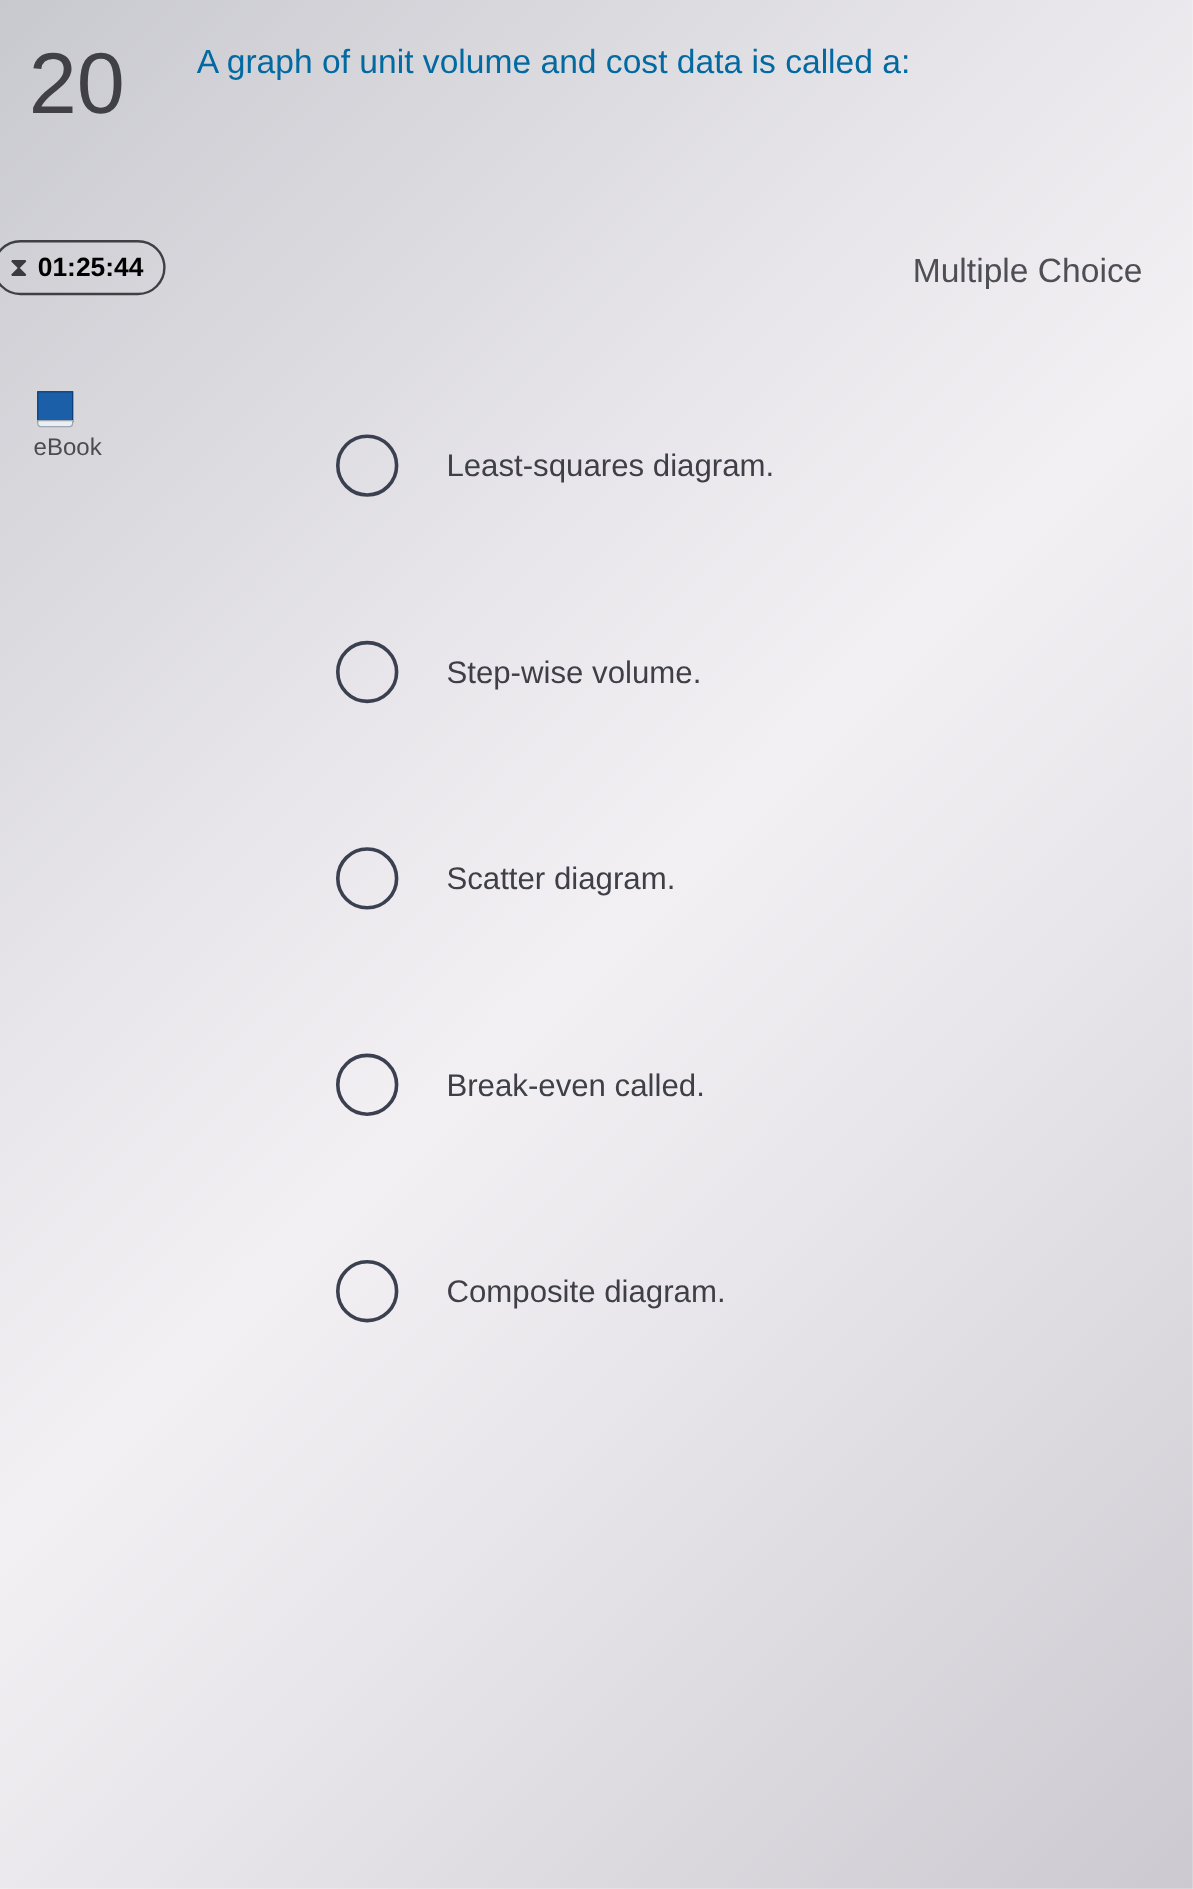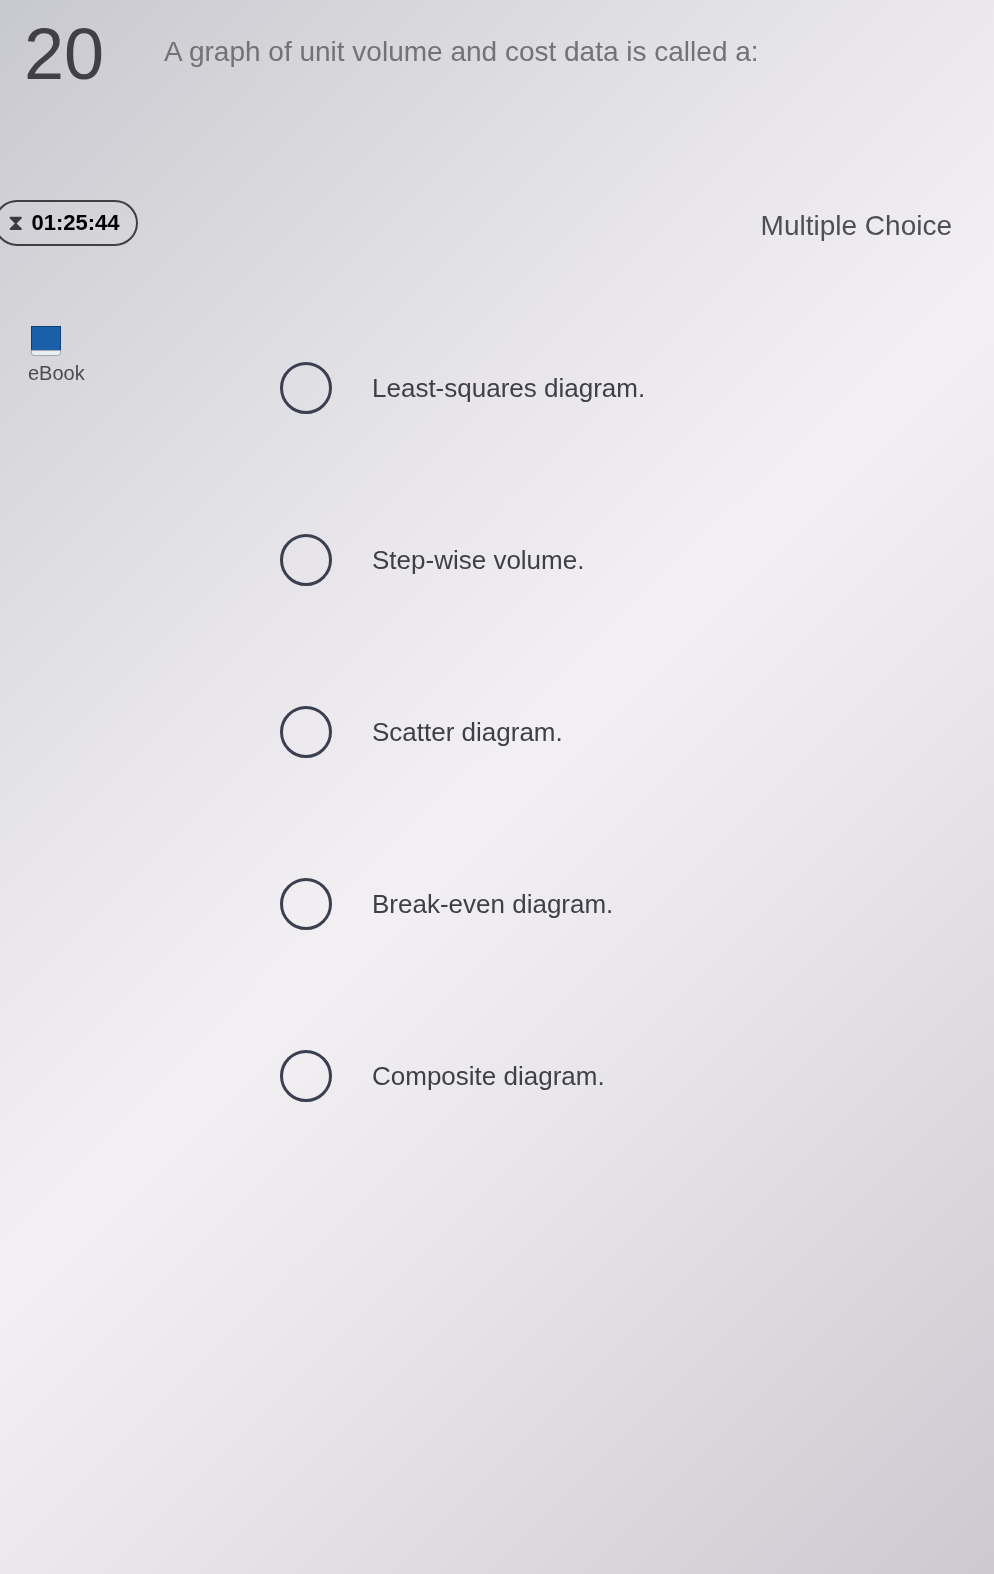--- a/index.html
+++ b/index.html
@@ -17,24 +17,25 @@
       align-items: flex-start;
       padding: 18px 24px 0 24px;
     }
     .q-number {
       font-size: 72px;
       font-weight: 300;
       color: #404046;
       line-height: 1;
       margin-right: 40px;
       min-width: 100px;
+      margin-top: 16px;
     }
     .q-text {
       font-size: 28px;
-      color: #737373;
+      color: #0369a1;
       padding-top: 18px;
       font-weight: 400;
     }
     .side-col {
       position: absolute;
       left: 0;
       top: 200px;
       width: 190px;
       display: flex;
       flex-direction: column;
@@ -166,20 +167,20 @@
     <div class="option">
       <div class="radio"></div>
       <div class="option-label">Step-wise volume.</div>
     </div>
     <div class="option">
       <div class="radio"></div>
       <div class="option-label">Scatter diagram.</div>
     </div>
     <div class="option">
       <div class="radio"></div>
-      <div class="option-label">Break-even diagram.</div>
+      <div class="option-label">Break-even called.</div>
     </div>
     <div class="option">
       <div class="radio"></div>
       <div class="option-label">Composite diagram.</div>
     </div>
   </div>
 </div>
 
 </body></html>

